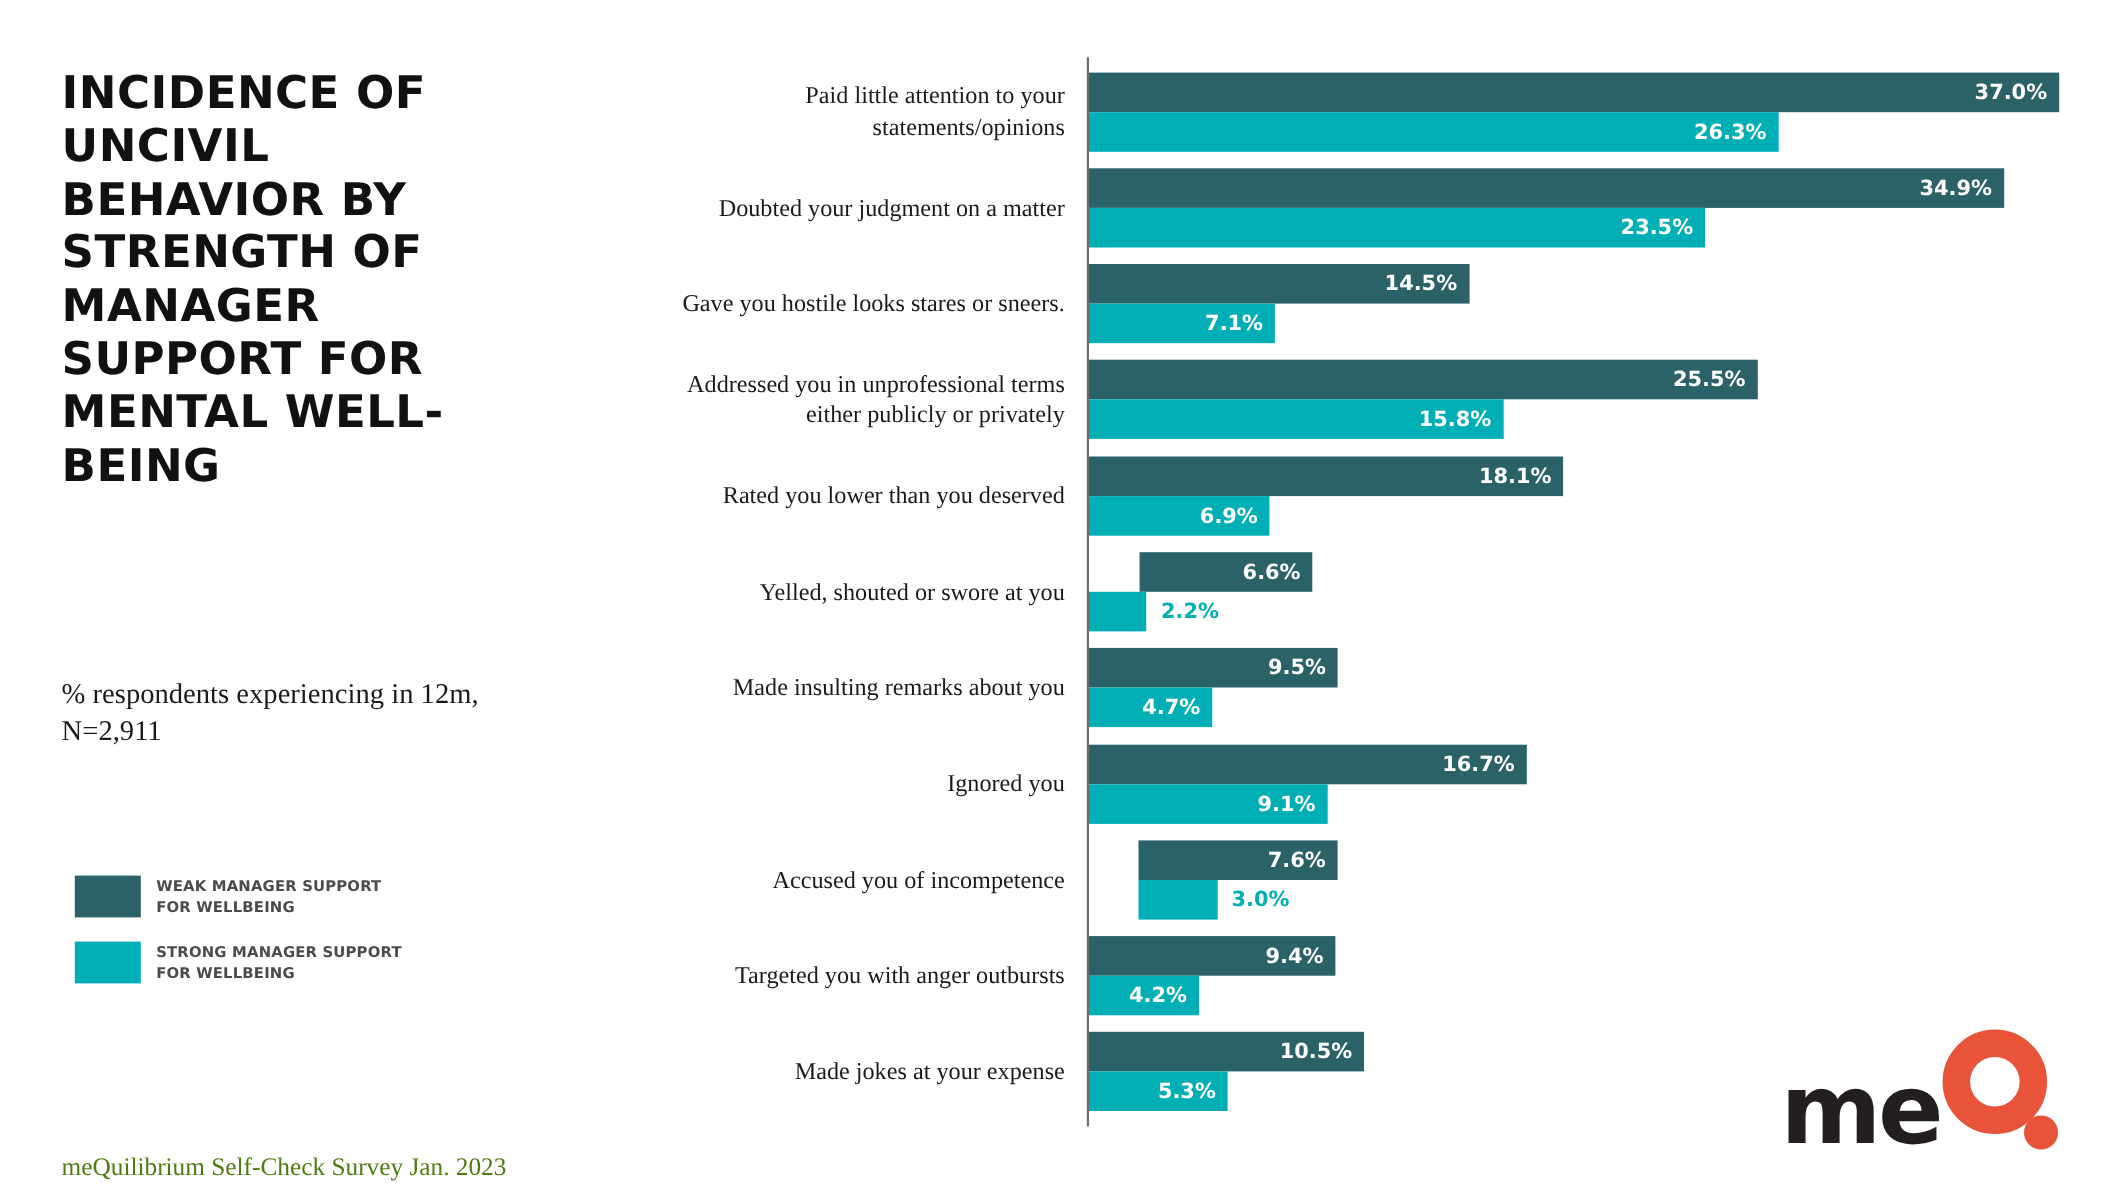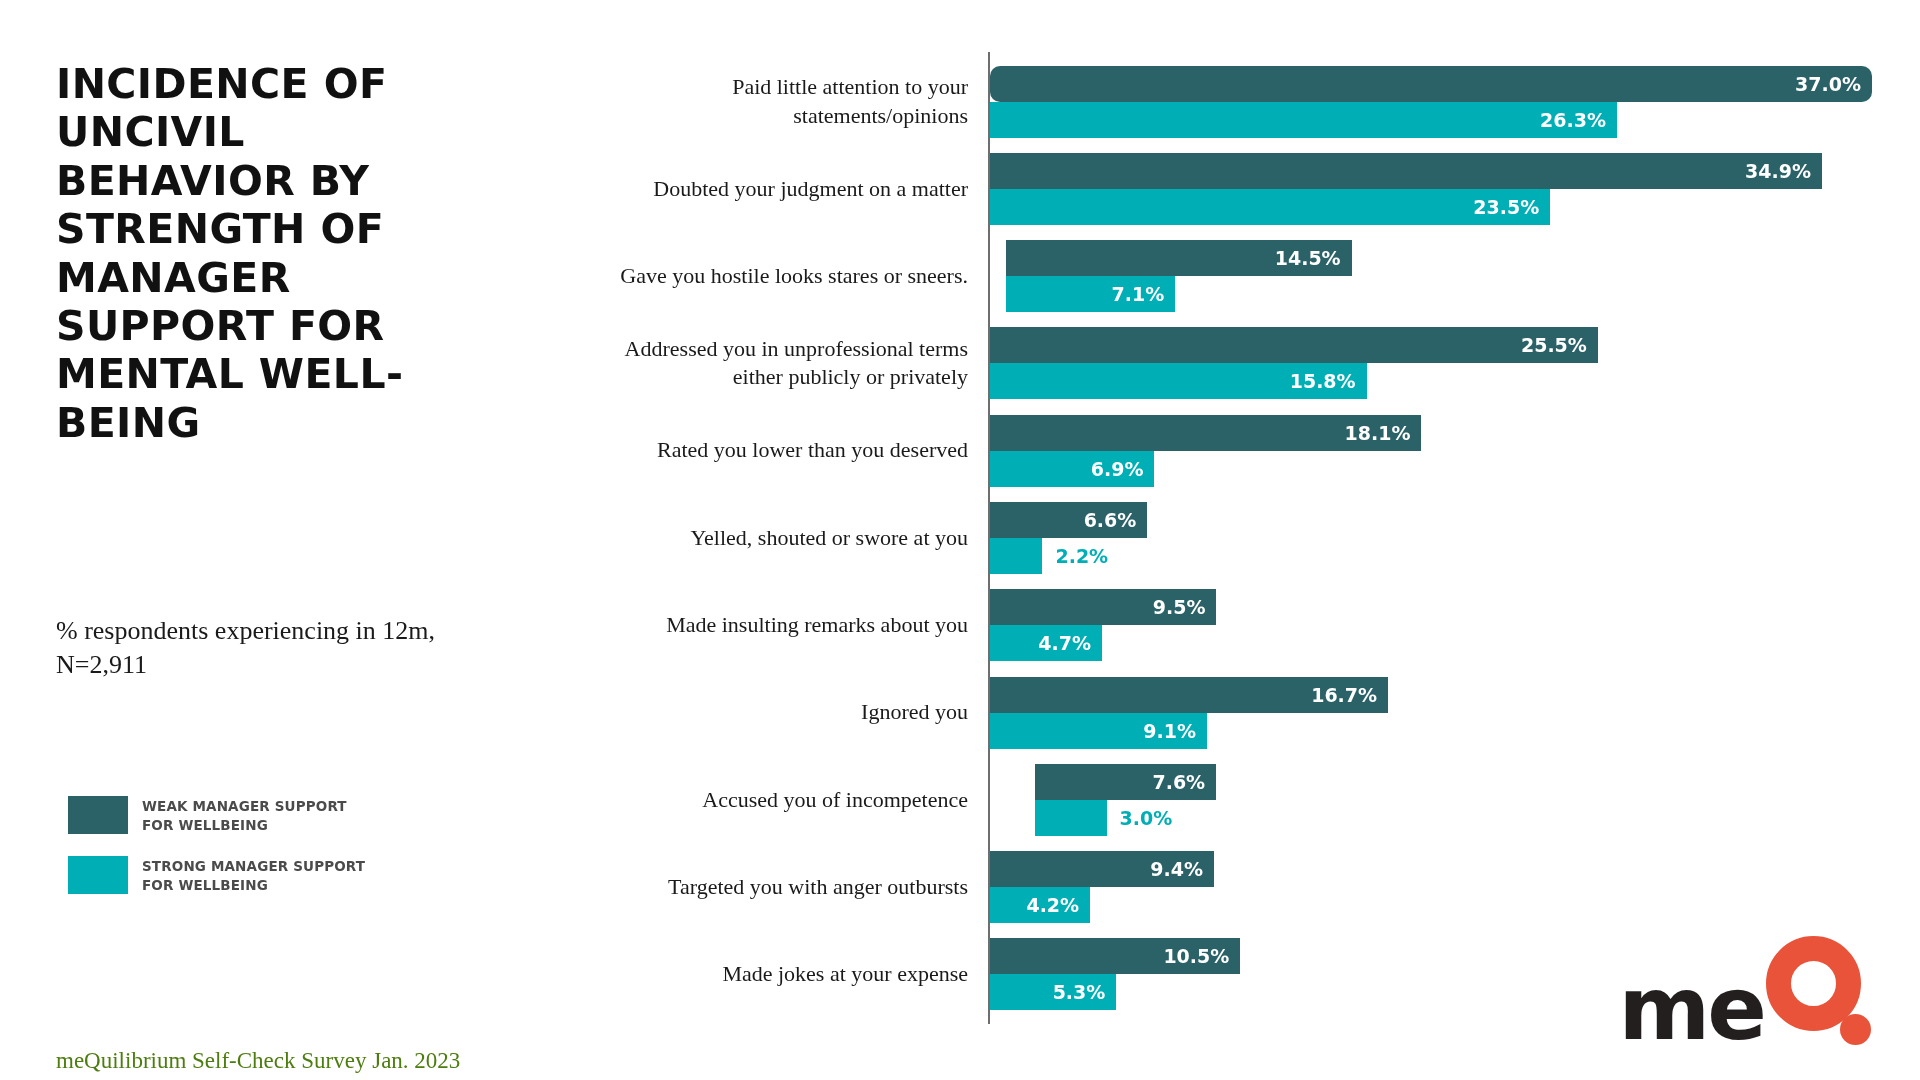--- a/index.html
+++ b/index.html
@@ -208,21 +208,21 @@
     </span>
   </div>
 
   <div id="chart">
     <div id="axis-line" style="background: rgb(110, 110, 110);"></div>
     <div id="groups">
         <div class="group" style="top: 13.6364px; height: 72px;">
           <div class="cat-label">Paid little attention to your statements/opinions</div>
           <div class="bars">
             <div class="bar-row">
-              <div class="bar" style="width: 882px; background: rgb(42, 98, 104); border-radius: 10px;">
+              <div class="bar" style="width: 882px; background: rgb(42, 98, 104);">
                 <span class="bar-val">37.0%</span>
               </div>
             </div>
             <div class="bar-row">
               <div class="bar" style="width: 626.935px; background: rgb(0, 175, 181);">
                 <span class="bar-val">26.3%</span>
               </div>
             </div>
           </div>
         </div>
@@ -234,21 +234,21 @@
                 <span class="bar-val">34.9%</span>
               </div>
             </div>
             <div class="bar-row">
               <div class="bar" style="width: 560.189px; background: rgb(0, 175, 181); justify-content: flex-end;">
                 <span class="bar-val">23.5%</span>
               </div>
             </div>
           </div>
         </div>
-        <div class="group" style="top: 188.182px; height: 72px; gap: 16px;">
+        <div class="group" style="top: 188.182px; height: 72px;">
           <div class="cat-label">Gave you hostile looks stares or sneers.</div>
           <div class="bars">
             <div class="bar-row">
               <div class="bar" style="width: 345.649px; background: rgb(42, 98, 104);">
                 <span class="bar-val">14.5%</span>
               </div>
             </div>
             <div class="bar-row">
               <div class="bar" style="width: 169.249px; background: rgb(0, 175, 181);">
                 <span class="bar-val">7.1%</span>
@@ -283,21 +283,21 @@
               <div class="bar" style="width: 164.481px; background: rgb(0, 175, 181);">
                 <span class="bar-val">6.9%</span>
               </div>
             </div>
           </div>
         </div>
         <div class="group" style="top: 450px; height: 72px;">
           <div class="cat-label">Yelled, shouted or swore at you</div>
           <div class="bars">
             <div class="bar-row">
-              <div class="bar" style="width: 157.33px; background: rgb(42, 98, 104);">
+              <div class="bar" style="width: 157.33px; background: rgb(42, 98, 104); margin-left: 46px;">
                 <span class="bar-val">6.6%</span>
               </div>
             </div>
             <div class="bar-row">
               <div class="bar" style="width: 52.4432px; background: rgb(0, 175, 181);"></div>
               <span class="bar-val outside" style="color: rgb(0, 175, 181);">2.2%</span>
             </div>
           </div>
         </div>
         <div class="group" style="top: 537.273px; height: 72px;">

